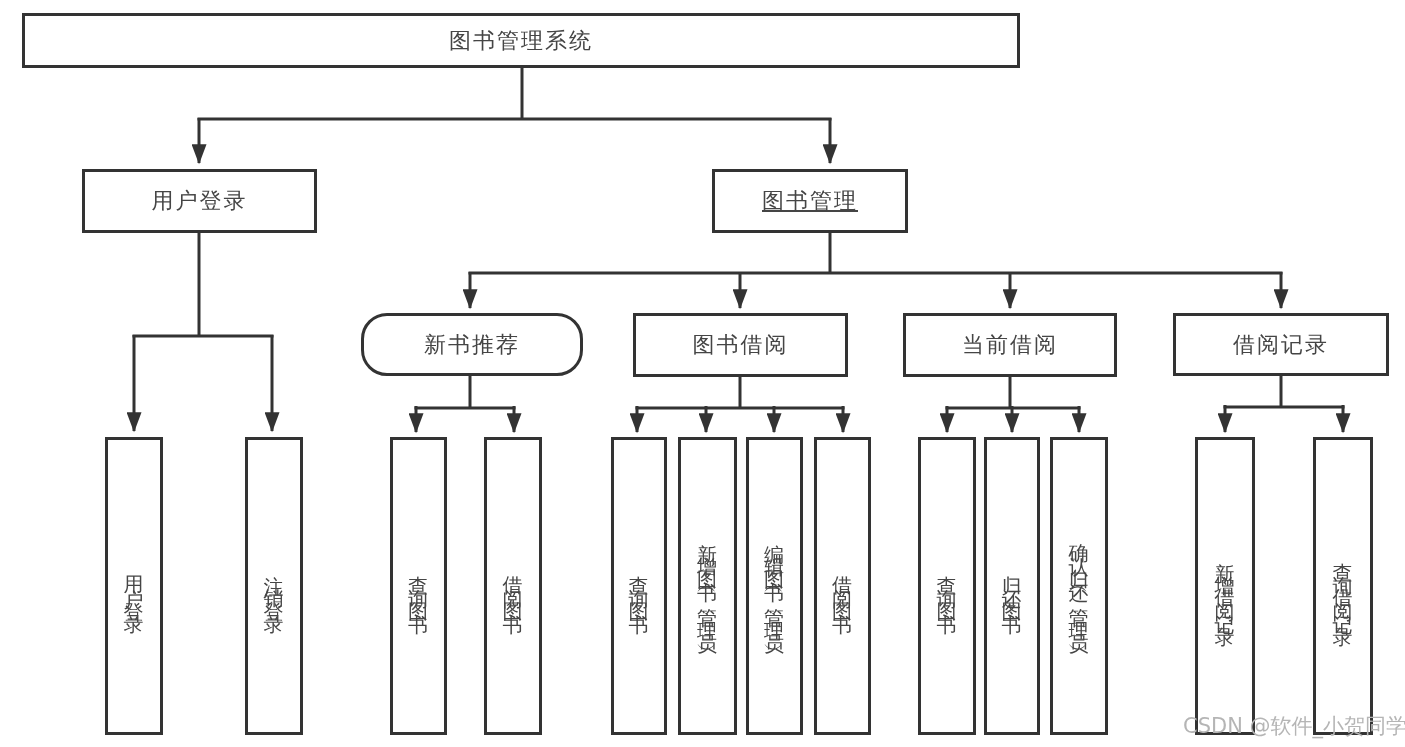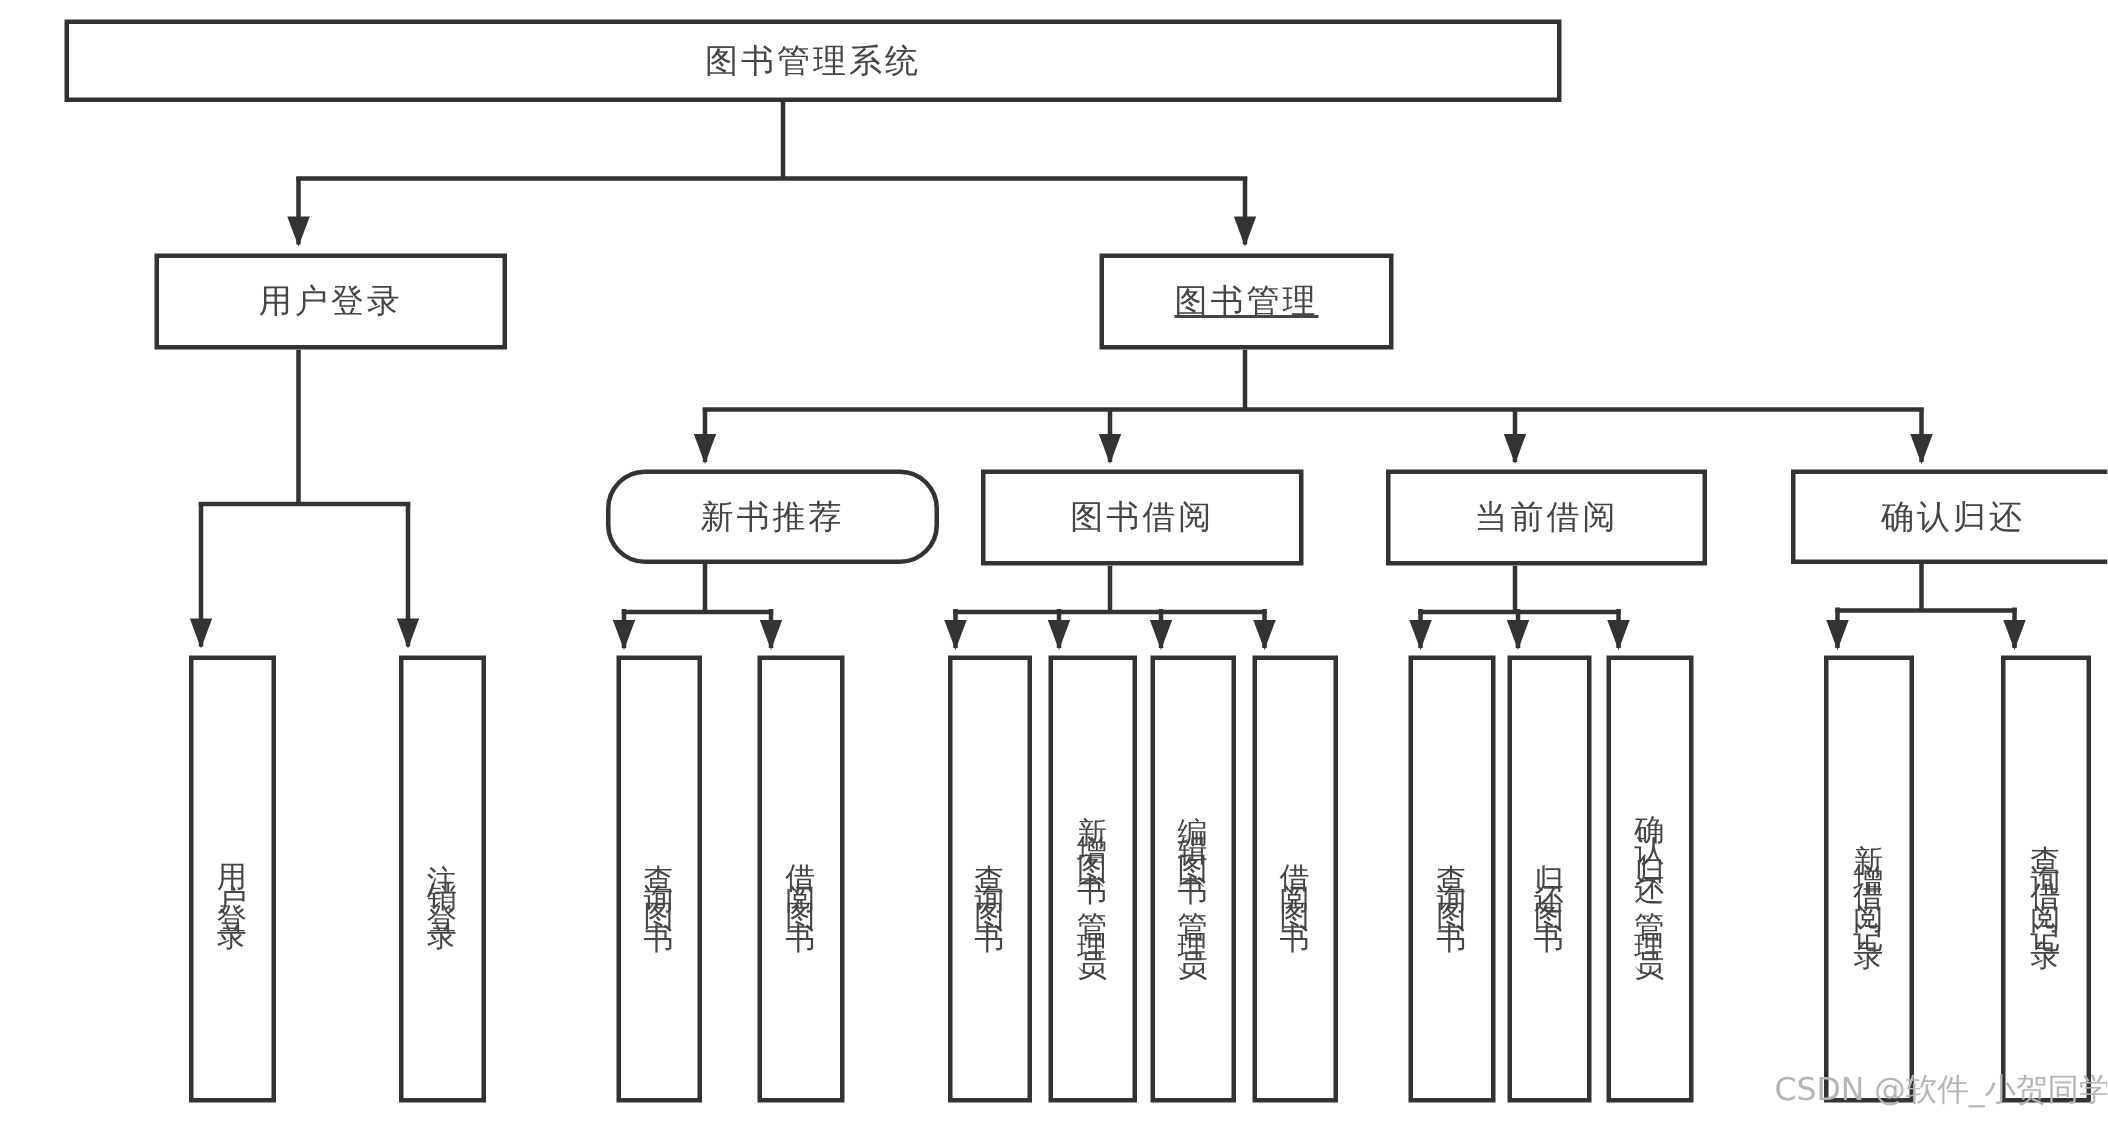--- a/index.html
+++ b/index.html
@@ -10,21 +10,21 @@
     font-family:"DejaVu Sans","Liberation Sans",sans-serif;
     overflow:hidden;
   }
   .wires{position:absolute;left:0;top:0;z-index:1;}
   .box{
     position:absolute;z-index:2;
     box-sizing:border-box;
     border:3px solid #333333;
     background:#ffffff;
     color:#454545;
-    display:flex;align-items:center;justify-content:center;margin-left:21px;
+    display:flex;align-items:center;justify-content:center;
   }
   .h{font-size:22px;letter-spacing:2px;white-space:nowrap;}
   .v{font-size:20px;}
   .v span{
     display:block;
     writing-mode:vertical-lr;
     text-orientation:mixed;
     letter-spacing:13px;
     line-height:1.1;
     white-space:nowrap;
@@ -90,24 +90,24 @@
       <path d="M1225,405 V432" marker-end="url(#arw)"></path>
       <path d="M1343,405 V432" marker-end="url(#arw)"></path>
     </g>
   </svg>
 
   <div class="box h" style="left:22px;top:13px;width:998px;height:55px;">图书管理系统</div>
 
   <div class="box h" style="left:82px;top:169px;width:235px;height:64px;">用户登录</div>
   <div class="box h" style="left:712px;top:169px;width:196px;height:64px;text-decoration:underline;">图书管理</div>
 
-  <div class="box h" style="left:383px;top:313px;width:222px;height:63px;border-radius:26px;">新书推荐</div>
+  <div class="box h" style="left:361px;top:313px;width:222px;height:63px;border-radius:26px;">新书推荐</div>
   <div class="box h" style="left:903px;top:313px;width:214px;height:64px;">当前借阅</div>
   <div class="box h" style="left:633px;top:313px;width:215px;height:64px;">图书借阅</div>
-  <div class="box h" style="left:1173px;top:313px;width:216px;height:63px;">确认归还</div>
+  <div class="box h" style="left:1173px;top:313px;width:216px;height:63px;">借阅记录</div>
 
   <div class="box v" style="left:105px;top:437px;width:58px;height:298px;">
     <span>用户登录</span>
   </div>
   <div class="box v" style="left:245px;top:437px;width:58px;height:298px;">
     <span>注销登录</span>
   </div>
 
   <div class="box v" style="left:390px;top:437px;width:57px;height:298px;">
     <span>查询图书</span>

